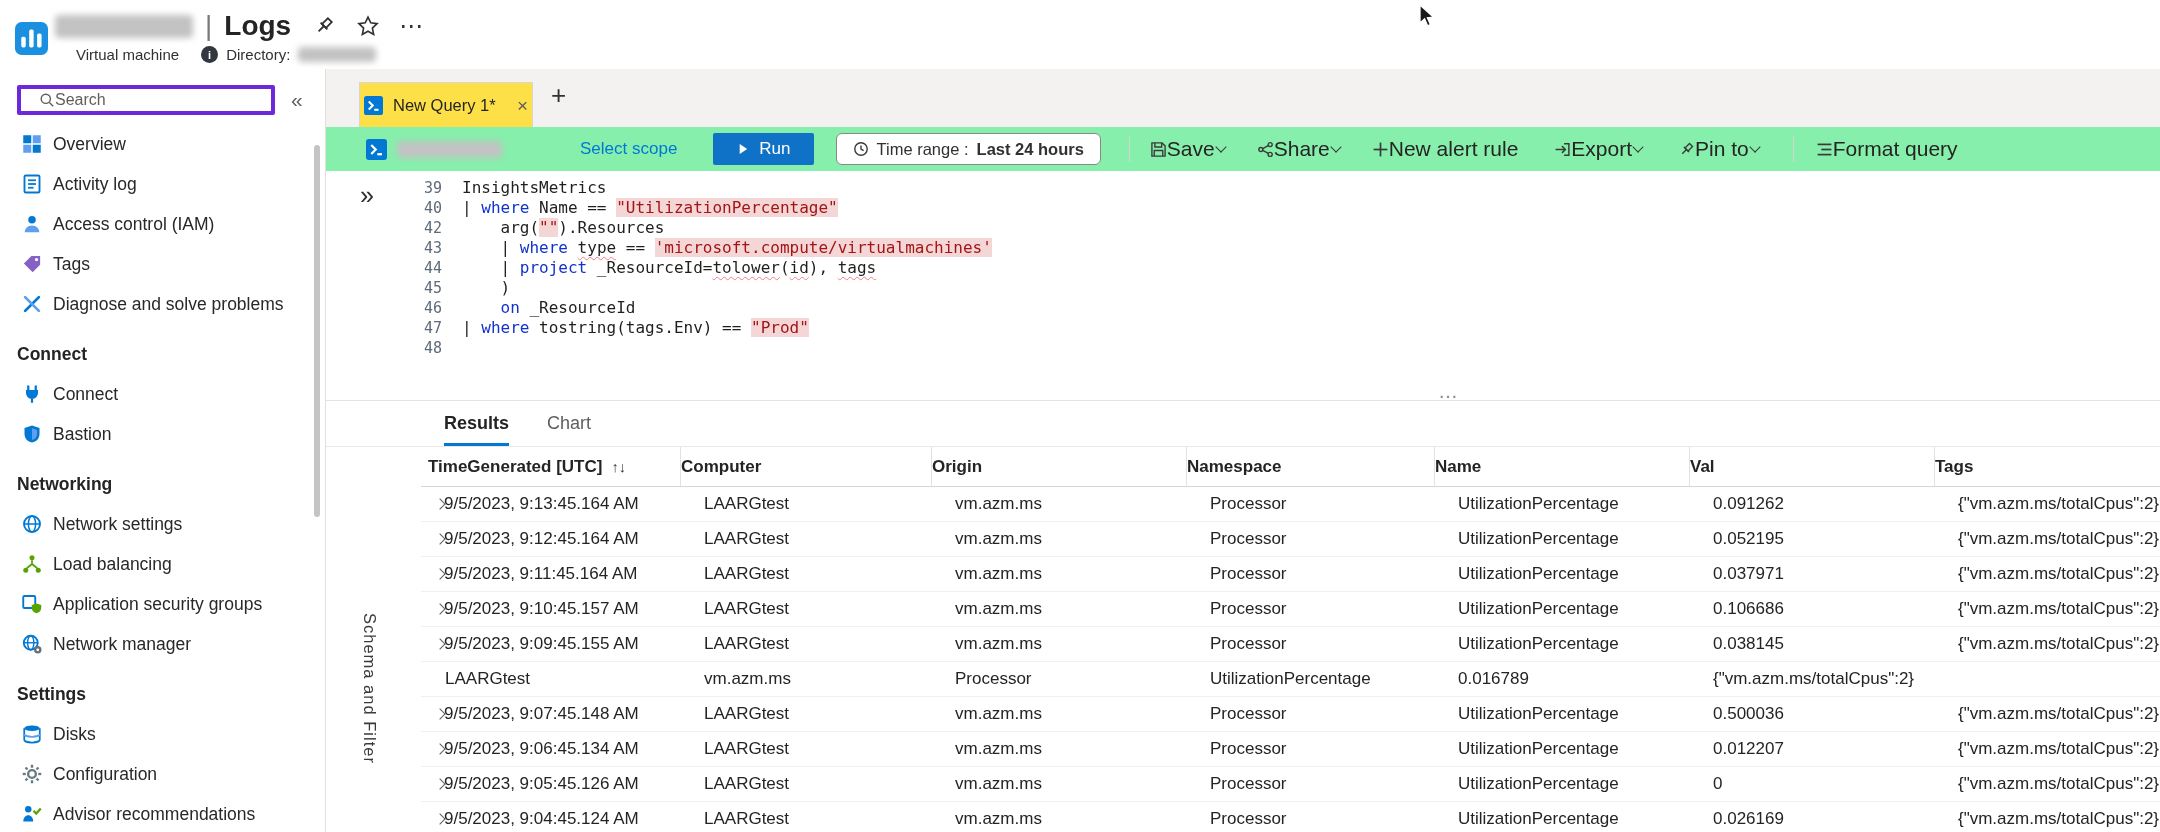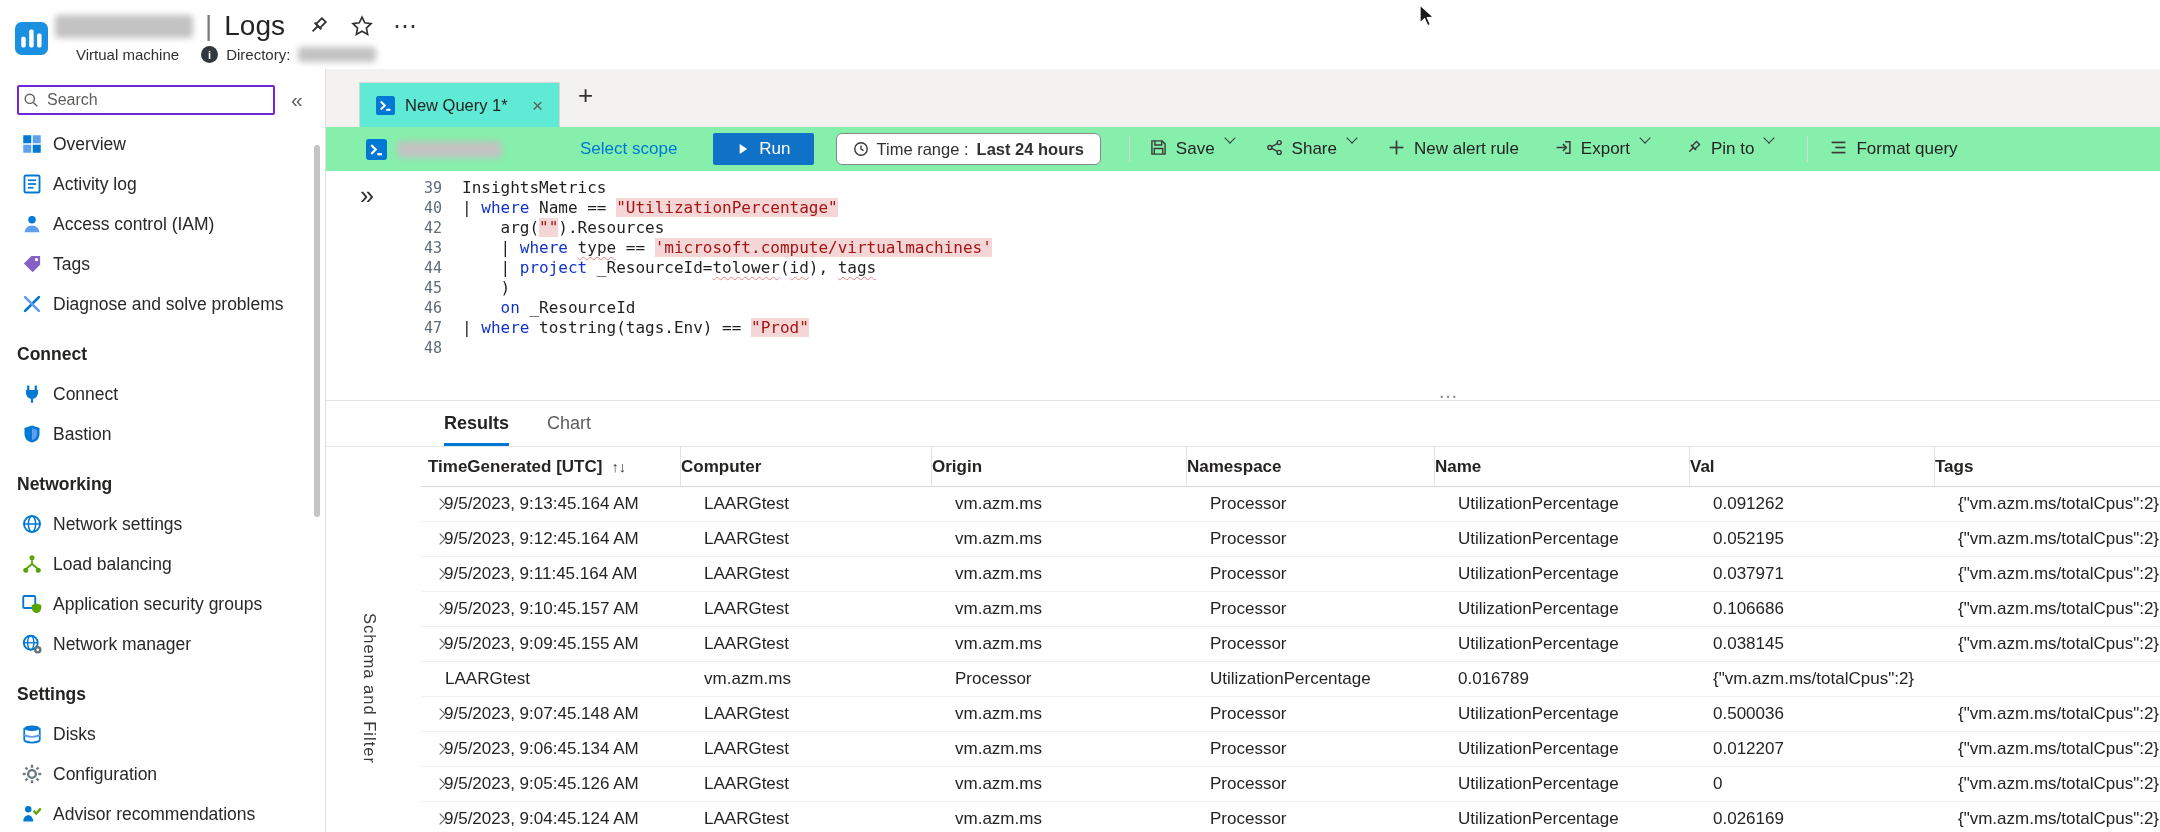--- a/index.html
+++ b/index.html
@@ -8,68 +8,68 @@
     font-family:"Liberation Sans",sans-serif;color:#252423;font-size:17px}
   button{background:none;border:none;font:inherit;color:inherit;cursor:pointer}
   .redacted{display:inline-block;background:#c2c2c2;border-radius:4px;filter:blur(3px)}
 
   
   .topbar{position:absolute;left:0;top:0;width:2160px;height:69px;background:#fff;z-index:5}
   .logo{position:absolute;left:15px;top:22px;width:33px;height:33px}
   .title-row{position:absolute;left:55px;top:10px;display:flex;align-items:center;gap:12px}
   .name-blob{width:138px;height:23px}
   .title-sep{font-size:28px;color:#7a7a7a;font-weight:300}
-  .page-title{font-size:28px;font-weight:400;color:#252423}
+  .page-title{font-size:28px;font-weight:700;color:#252423}
   .tb-ic{margin-left:10px;width:22px;height:22px;display:inline-flex;align-items:center;justify-content:center}
   .more-glyph{font-size:24px;color:#323130;margin-left:8px}
   .subtitle-row{position:absolute;left:76px;top:46px;display:flex;align-items:center;gap:8px;font-size:15px;color:#323130}
   .info-badge{width:17px;height:17px;border-radius:50%;background:#32383f;color:#fff;font-size:11px;font-weight:700;
     display:inline-flex;align-items:center;justify-content:center;margin-left:14px}
   .dir-blob{width:78px;height:15px}
 
   
   .sidebar{position:absolute;left:0;top:69px;width:325px;bottom:0;background:#fff;overflow:hidden}
   .search-row{display:flex;align-items:center;margin:16px 0 0 17px}
-  .searchbox{display:flex;align-items:center;gap:8px;width:258px;height:30px;border:2px solid #6d28d9;border-radius:2px;padding:0 4px;background:#fff}
+  .searchbox{display:flex;align-items:center;width:258px;height:30px;border:4px solid #6d28d9;border-radius:2px;padding:0 18px;background:#fff}
   .searchbox svg{flex:0 0 auto}
   .searchbox input{border:none;outline:none;width:100%;font:inherit;font-size:16px;color:#323130}
   .searchbox input::placeholder{color:#605e5c}
   .side-collapse{margin-left:16px;font-size:21px;color:#605e5c}
   .nav{margin-top:9px}
   .nav-item{display:flex;align-items:center;gap:11px;height:40px;padding-left:22px;font-size:17.5px;color:#292827;cursor:pointer}
   .nav-icon{width:20px;height:20px;display:inline-flex}
   .nav-icon svg{width:20px;height:20px}
   .nav-header{height:40px;margin-top:10px;display:flex;align-items:center;padding-left:17px;font-size:17.5px;font-weight:700;color:#252423}
   .side-scrollbar{position:absolute;right:5px;top:76px;width:6px;height:372px;border-radius:3px;background:#c4c4c4}
 
   
   .main{position:absolute;left:325px;top:69px;right:0;bottom:0;background:#fff;border-left:1px solid #e1dfdd}
 
   .tabstrip{position:relative;height:58px;background:#f3f2f1;display:flex;align-items:flex-end;padding-left:33px}
-  .tab{display:flex;align-items:center;gap:10px;width:201px;height:45px;background:#5eead4;
-    border:1px solid #d8d6d4;border-bottom:none;padding:0 16px}
+  .tab{display:flex;align-items:center;gap:10px;width:174px;height:45px;background:#fde047;
+    border:1px solid #d8d6d4;border-bottom:none;padding:0 4px}
   .tab-icon svg{width:19px;height:19px;display:block}
   .tab-label{font-size:16.5px;color:#252423;white-space:nowrap}
   .tab-close{margin-left:auto;font-size:19px;color:#605e5c;line-height:1}
   .newtab{align-self:center;margin-left:18px;font-size:26px;color:#323130;line-height:1;padding-bottom:6px}
 
   .cmdbar{height:44px;background:#86efac;display:flex;align-items:center;white-space:nowrap}
   .scope-tab-icon{margin-left:40px;width:21px;height:21px;display:inline-flex}
   .scope-tab-icon svg{width:21px;height:21px}
   .scope-blob{margin-left:10px;width:105px;height:17px}
   .select-scope{margin-left:78px;color:#0078d4;font-size:17px;cursor:pointer;text-decoration:none}
   .run-btn{margin-left:36px;display:flex;align-items:center;gap:9px;background:#1072c6;color:#fff;
     height:32px;padding:0 23px;border-radius:2px;font-size:17px}
   .run-btn svg{width:14px;height:14px}
   .time-range{margin-left:22px;display:flex;align-items:center;gap:8px;height:32px;padding:0 16px;
     border:1px solid #8a8886;border-radius:6px;font-size:16.5px;color:#323130;background:#fff}
   .time-range svg{width:16px;height:16px}
   .tr-value{font-weight:700}
   .vsep{width:1px;height:26px;background:#d8d6d4;margin-left:28px}
-  .cmd-btn{display:flex;align-items:flex-start;gap:9px;font-size:17px;color:#252423;padding:0 6px}
+  .cmd-btn{display:flex;align-items:center;font-size:21px;color:#252423;padding:0 6px}
   .cmd-btn svg{width:17px;height:17px}
   .cd{width:8px;height:8px;border-right:1.6px solid #3b3a39;border-bottom:1.6px solid #3b3a39;
     transform:rotate(45deg);margin-top:-5px;margin-left:2px}
   .ml14{margin-left:14px}.ml20{margin-left:20px}.ml24{margin-left:24px}.ml16{margin-left:16px}
 
   
   .editor{position:relative;height:216px;padding-top:7px;font-family:"DejaVu Sans Mono","Liberation Mono",monospace;
     font-size:16px;overflow:hidden}
   .cl{display:flex;line-height:20px;white-space:pre}
   .ln{display:inline-block;width:116px;text-align:right;color:#5f6b7a;font-size:15px;flex:0 0 auto}

